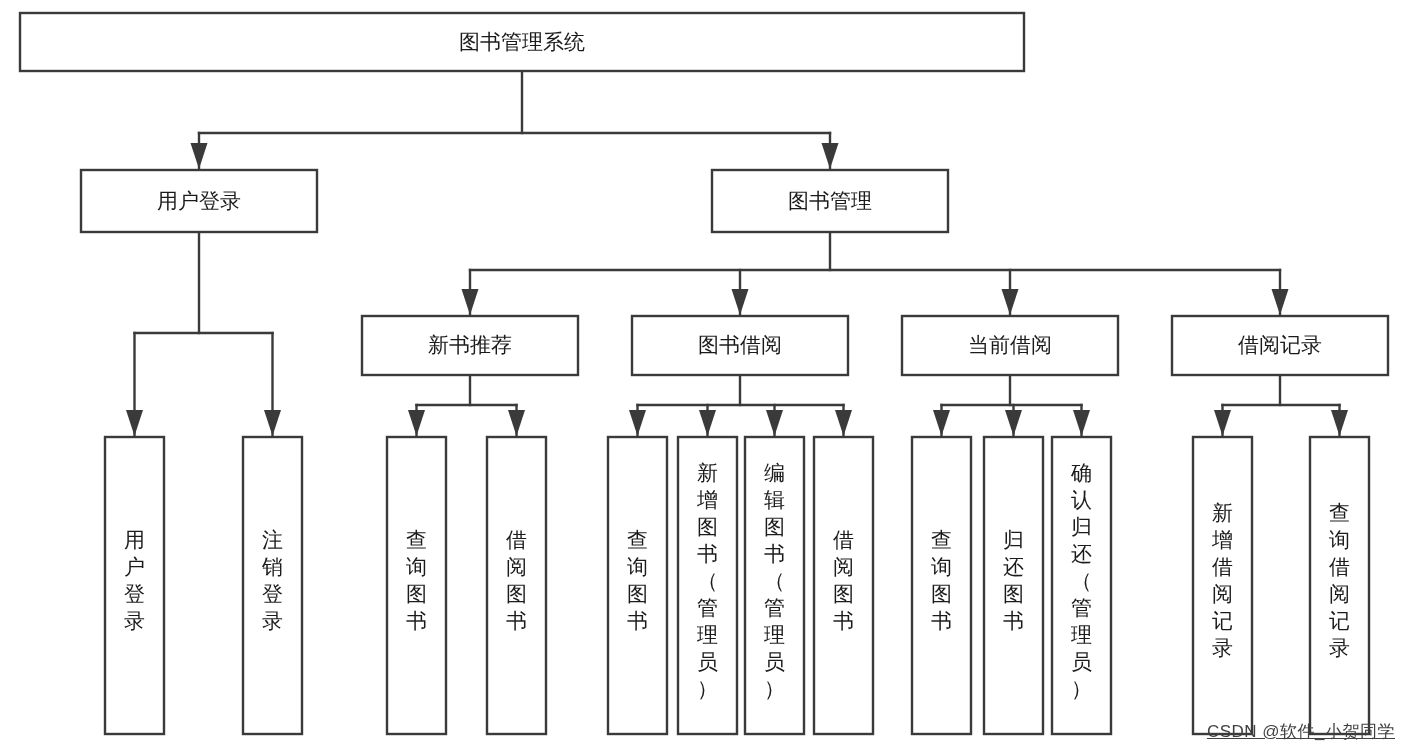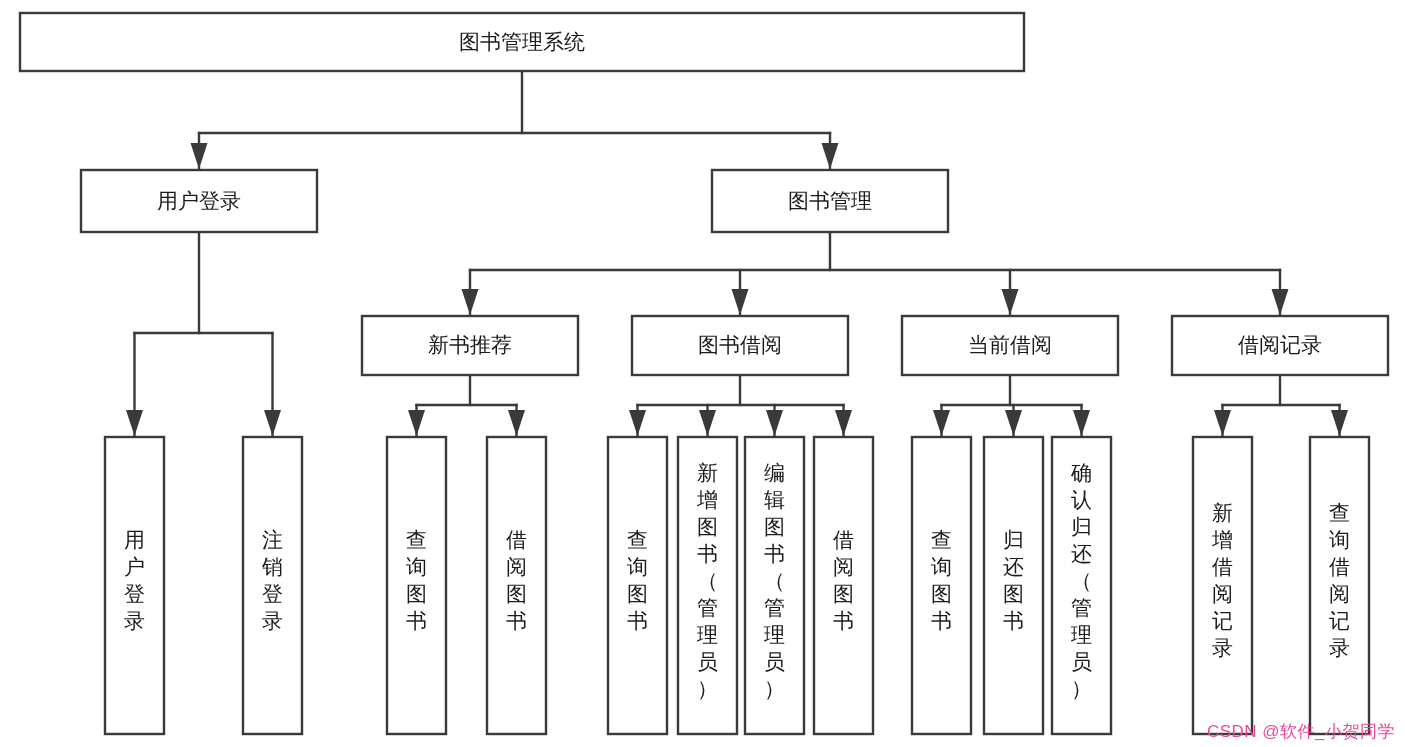--- a/index.html
+++ b/index.html
@@ -53,24 +53,25 @@
   .arrow-head {
     fill: #3a3a3a;
     stroke: none;
   }
   .watermark {
     position: absolute;
     right: 10px;
     bottom: 4px;
     font-family: "Liberation Sans", "DejaVu Sans", sans-serif;
     font-size: 17px;
-    color: #ec4899;
+    color: #404040;
     letter-spacing: 0.5px;
     white-space: nowrap;
     user-select: none;
+    text-decoration: underline;
   }
 </style>
 </head>
 <body>
 
 <div id="diagram-root">
   <svg class="diagram-canvas" viewBox="0 0 1405 747">
     <g id="connectors-layer">
         <line x1="522" y1="71" x2="522" y2="133" class="connector"></line>
         <line x1="199" y1="133" x2="830" y2="133" class="connector"></line>

